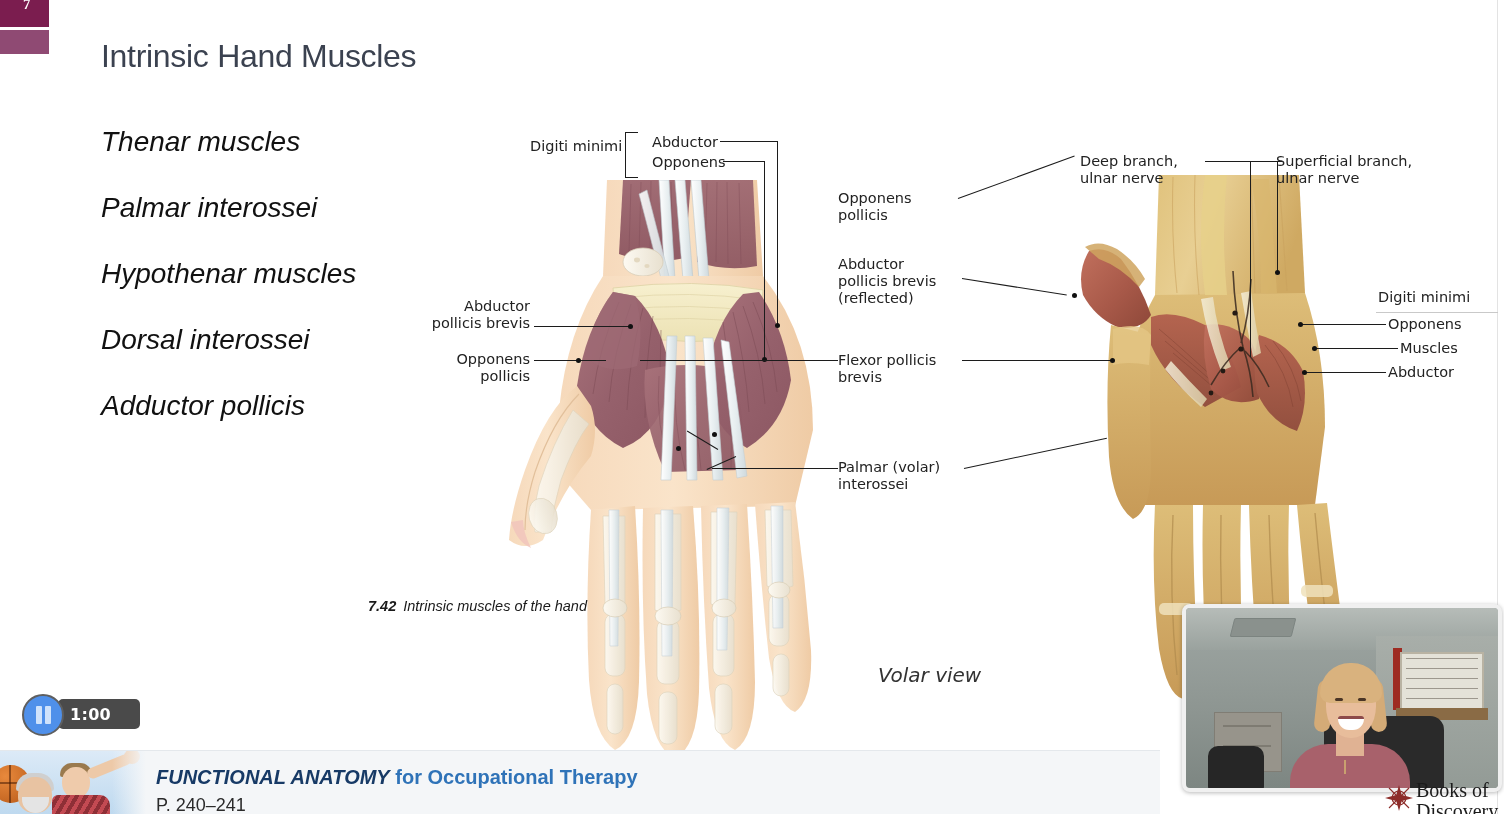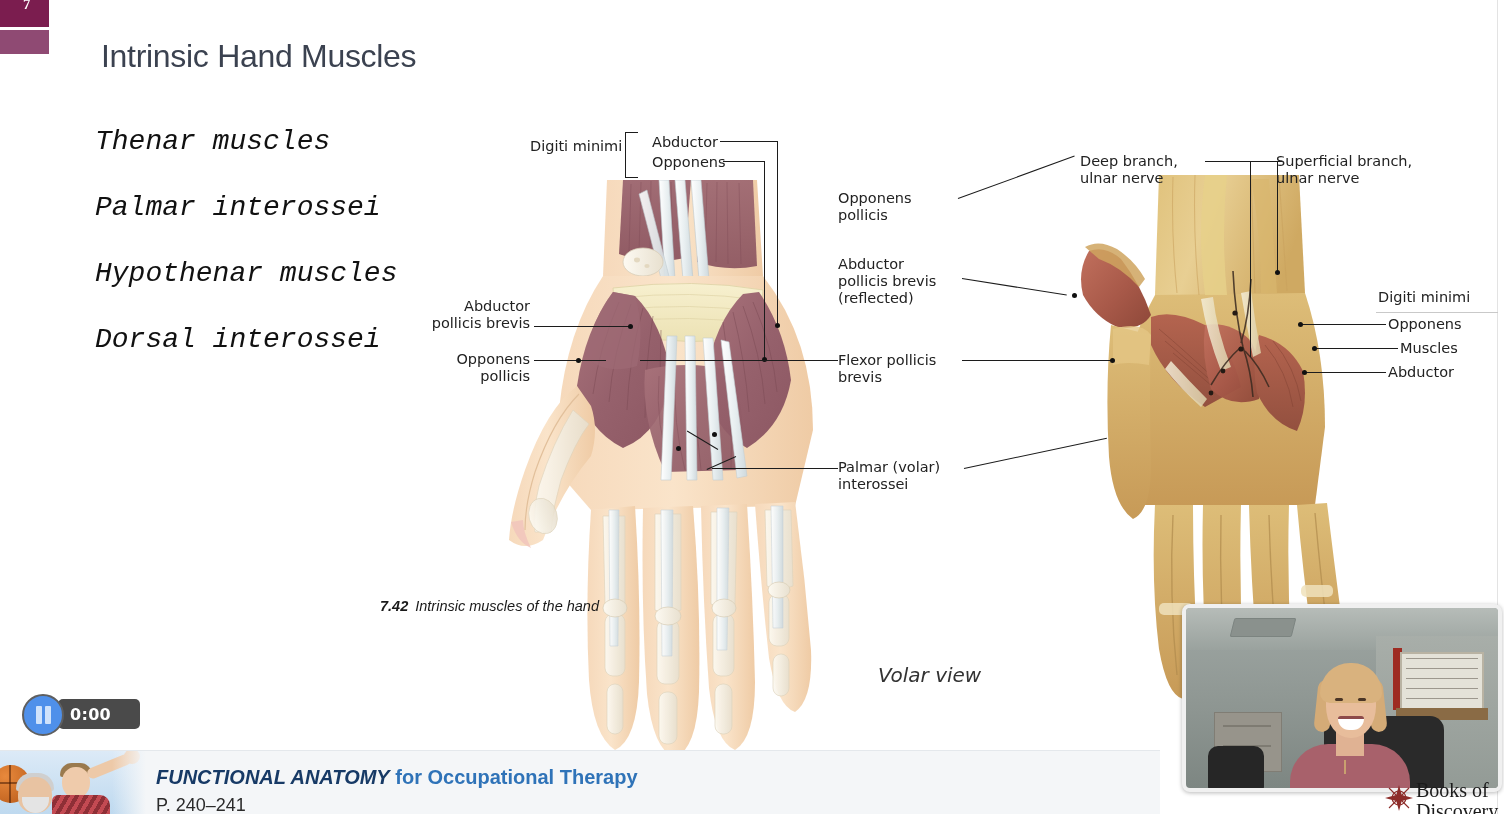--- a/index.html
+++ b/index.html
@@ -44,23 +44,22 @@
   
   #page-title {
     position: absolute; left: 101px; top: 40px;
     font-size: 32px; line-height: 1.05;
     color: #3b4250; font-weight: 400;
     letter-spacing: -0.3px;
     white-space: nowrap;
   }
   
   #muscle-list {
-    position: absolute; left: 95px; top: 128px;
+    position: absolute; left: 101px; top: 128px;
     width: 360px;
-    font-family: Liberation Mono, monospace;
   }
   #muscle-list .list-item {
     font-size: 28px;
     font-style: italic;
     color: #111111;
     line-height: 1;
     margin-bottom: 38px;
     white-space: nowrap;
   }
   
@@ -109,21 +108,21 @@
     position: absolute;
     font-family: "DejaVu Sans", sans-serif;
     font-style: italic;
     color: #333;
   }
   #volar-view {
     left: 458px; top: 543px;
     font-size: 20px;
   }
   #figure-caption {
-    position: absolute; left: 380px; top: 598px;
+    position: absolute; left: 368px; top: 598px;
     font-family: "Liberation Sans", sans-serif;
     font-style: italic;
     font-size: 14.5px; color: #1a1a1a;
     white-space: nowrap;
   }
   #figure-caption .num { font-weight: 700; font-style: italic; }
   #figure-caption .txt { margin-left: 7px; }
   
   #player-control {
     position: absolute; left: 22px; top: 694px;
@@ -374,20 +373,21 @@
 
   <div id="slide-edge"></div>
 
   <div id="page-title">Intrinsic Hand Muscles</div>
 
   <div id="muscle-list">
     <div class="list-item">Thenar muscles</div>
     <div class="list-item">Palmar interossei</div>
     <div class="list-item">Hypothenar muscles</div>
     <div class="list-item">Dorsal interossei</div>
+    <div class="list-item">Adductor pollicis</div>
   </div>
 
   <div id="figure">
 
     <svg id="hand-illustration" viewBox="0 0 370 580">
       <defs>
         <linearGradient id="skin" x1="0" y1="0" x2="1" y2="0">
           <stop offset="0%" stop-color="#f6d9bb"></stop>
           <stop offset="45%" stop-color="#fae4ca"></stop>
           <stop offset="100%" stop-color="#efcba5"></stop>
@@ -736,21 +736,21 @@
 
     <div class="fig-caption" id="volar-view">Volar view</div>
   </div>
 
   <div id="figure-caption">
     <span class="num">7.42</span><span class="txt">Intrinsic muscles of the hand</span>
   </div>
 
   <div id="player-control">
     <div id="time-chip"></div>
-    <div id="time-label">0:00</div>
+    <div id="time-label">1:00</div>
     <div id="pause-button">
       <span class="bar b1"></span>
       <span class="bar b2"></span>
     </div>
   </div>
 
   <div id="footer-banner">
     <div id="banner-photo">
       <div class="bp-sky"></div>
       <div class="bp-basketball"></div>

